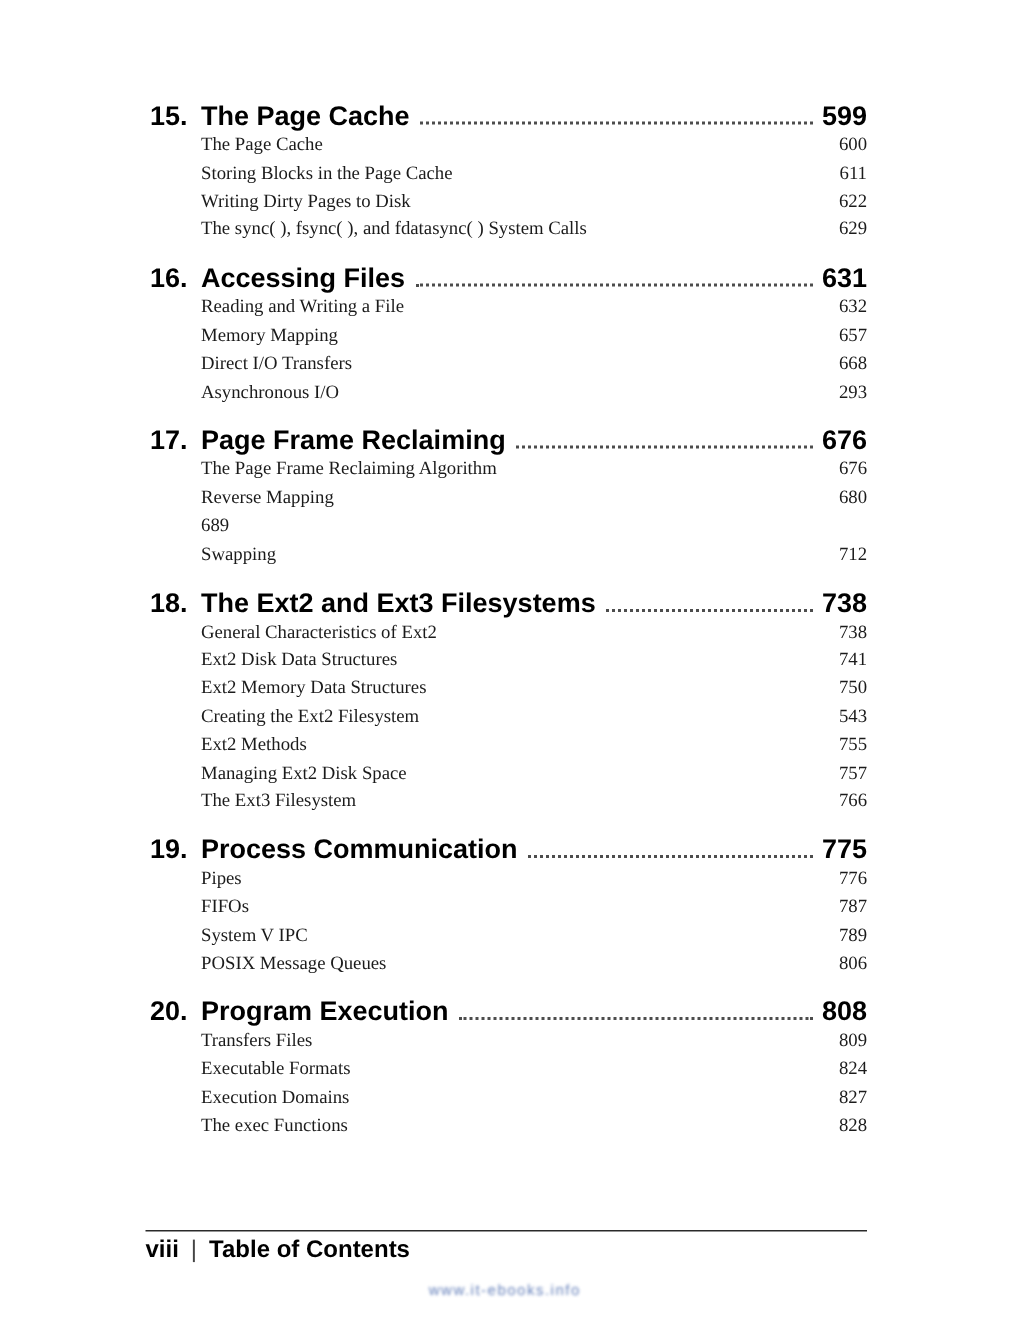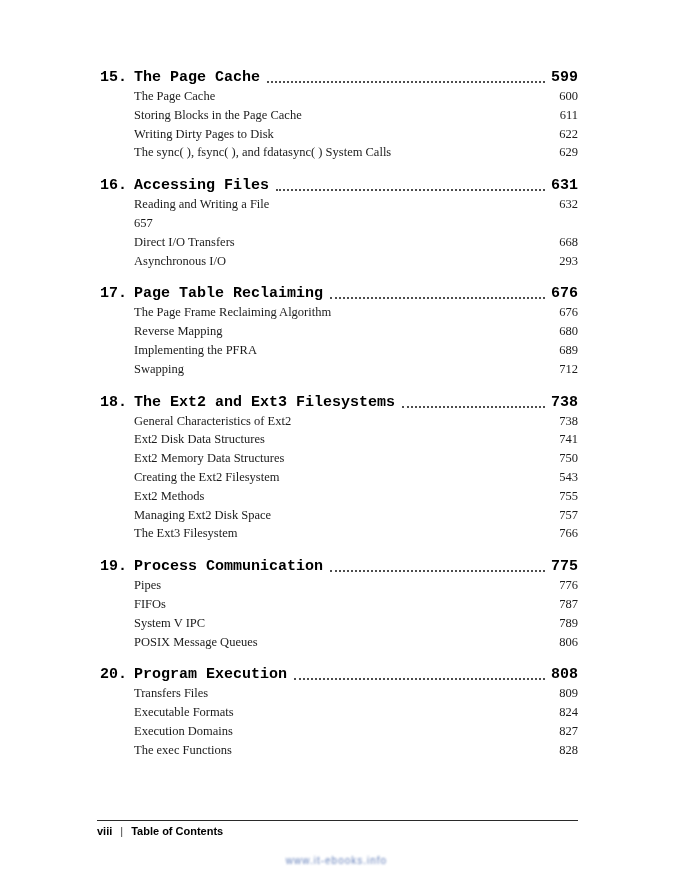--- a/index.html
+++ b/index.html
@@ -18,23 +18,23 @@
   }
   .toc {
     position: absolute;
     top: 68px;
     left: 100px;
     right: 95px;
   }
   .chapter-row {
     display: flex;
     align-items: flex-start;
-    font-family: Liberation Mono, monospace;
+    font-family: Liberation Sans, sans-serif;
     font-weight: bold;
-    font-size: 15px;
+    font-size: 18px;
     line-height: 19px;
     color: #000000;
     margin-top: 14px;
     white-space: nowrap;
   }
   .chapter-row:first-child {
     margin-top: 0;
   }
   .ch-num {
     display: inline-block;
@@ -80,21 +80,21 @@
     top: 820px;
   }
   .footer-rule {
     border: 0;
     border-top: 1px solid #2a2a2a;
     margin: 0 0 4px 0;
   }
   .footer-line {
     font-family: "Liberation Sans", sans-serif;
     font-weight: bold;
-    font-size: 11px;
+    font-size: 16px;
     color: #000000;
     display: flex;
     align-items: baseline;
   }
   .footer-sep {
     margin: 0 8px;
     font-weight: normal;
     color: #444444;
   }
   .watermark {
@@ -143,46 +143,46 @@
         <span class="ch-num">16.</span>
         <span class="ch-title">Accessing Files</span>
         <span class="leader"></span>
         <span class="ch-page">631</span>
       </div>
       <div class="section-row">
         <span class="sec-title">Reading and Writing a File</span>
         <span class="sec-page">632</span>
       </div>
       <div class="section-row">
+        <span class="sec-title">Memory Mapping</span>
         <span class="sec-page">657</span>
       </div>
       <div class="section-row">
         <span class="sec-title">Direct I/O Transfers</span>
         <span class="sec-page">668</span>
       </div>
       <div class="section-row">
         <span class="sec-title">Asynchronous I/O</span>
         <span class="sec-page">293</span>
       </div>
       <div class="chapter-row">
         <span class="ch-num">17.</span>
-        <span class="ch-title">Page Table Reclaiming</span>
+        <span class="ch-title">Page Frame Reclaiming</span>
         <span class="leader"></span>
         <span class="ch-page">676</span>
       </div>
       <div class="section-row">
         <span class="sec-title">The Page Frame Reclaiming Algorithm</span>
         <span class="sec-page">676</span>
       </div>
       <div class="section-row">
         <span class="sec-title">Reverse Mapping</span>
         <span class="sec-page">680</span>
       </div>
       <div class="section-row">
-        <span class="sec-title">Implementing the PFRA</span>
         <span class="sec-page">689</span>
       </div>
       <div class="section-row">
         <span class="sec-title">Swapping</span>
         <span class="sec-page">712</span>
       </div>
       <div class="chapter-row">
         <span class="ch-num">18.</span>
         <span class="ch-title">The Ext2 and Ext3 Filesystems</span>
         <span class="leader"></span>

